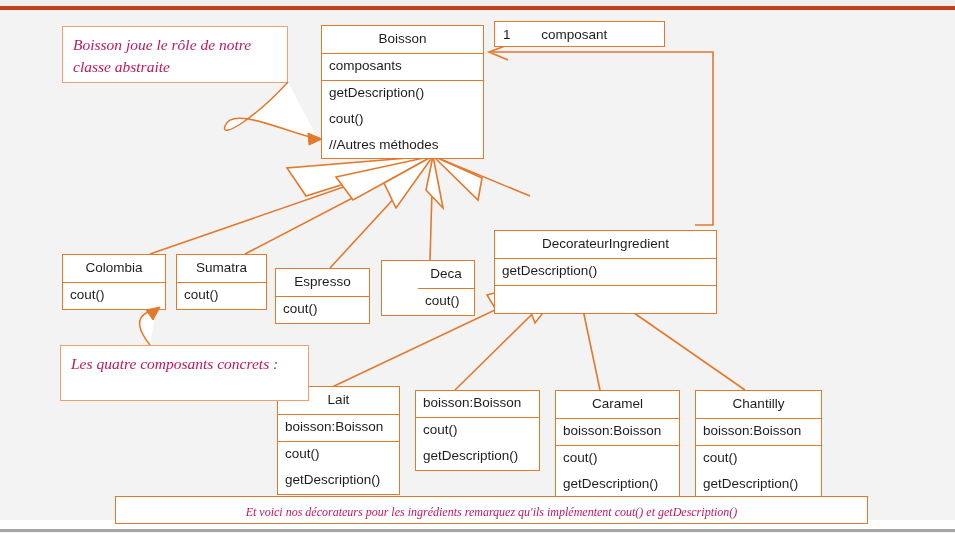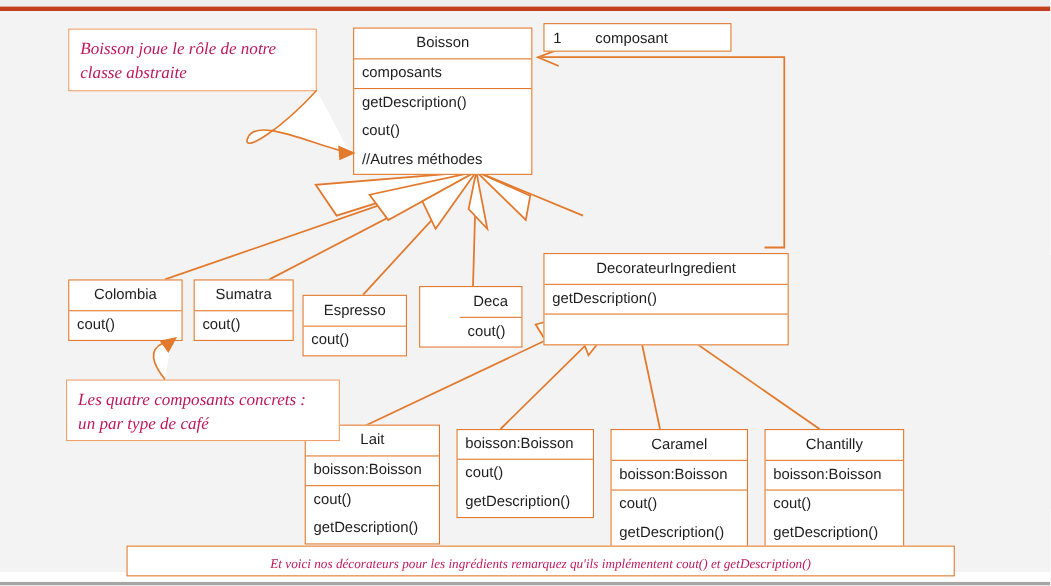--- a/index.html
+++ b/index.html
@@ -212,21 +212,20 @@
     <div class="row">getDescription()</div>
   </div>
 
   <div class="note" style="left:62px; top:26px; width:226px; height:57px;">
     <div>Boisson joue le rôle de notre</div>
     <div>classe abstraite</div>
   </div>
 
   <div class="note" style="left:60px; top:345px; width:249px; height:56px;">
     <div>Les quatre composants concrets :</div>
-    <div>un par type de café</div>
   </div>
 
   <div class="note caption" style="left:115px; top:496px; width:753px; height:28px;">
     <span>Et voici nos décorateurs pour les ingrédients remarquez qu'ils implémentent cout() et getDescription()</span>
   </div>
 
   <svg class="lines lines-front" viewBox="0 0 955 533" xmlns="http://www.w3.org/2000/svg">
 
     <path d="M 288 82 C 255 118, 220 140, 225 126 C 232 105, 285 132, 318 139" fill="#ffffff" stroke="#e3792c" stroke-width="1.5"></path>
     <polygon points="322,139 308,133 309,145" fill="#e3792c" stroke="#e3792c" stroke-width="1"></polygon>

